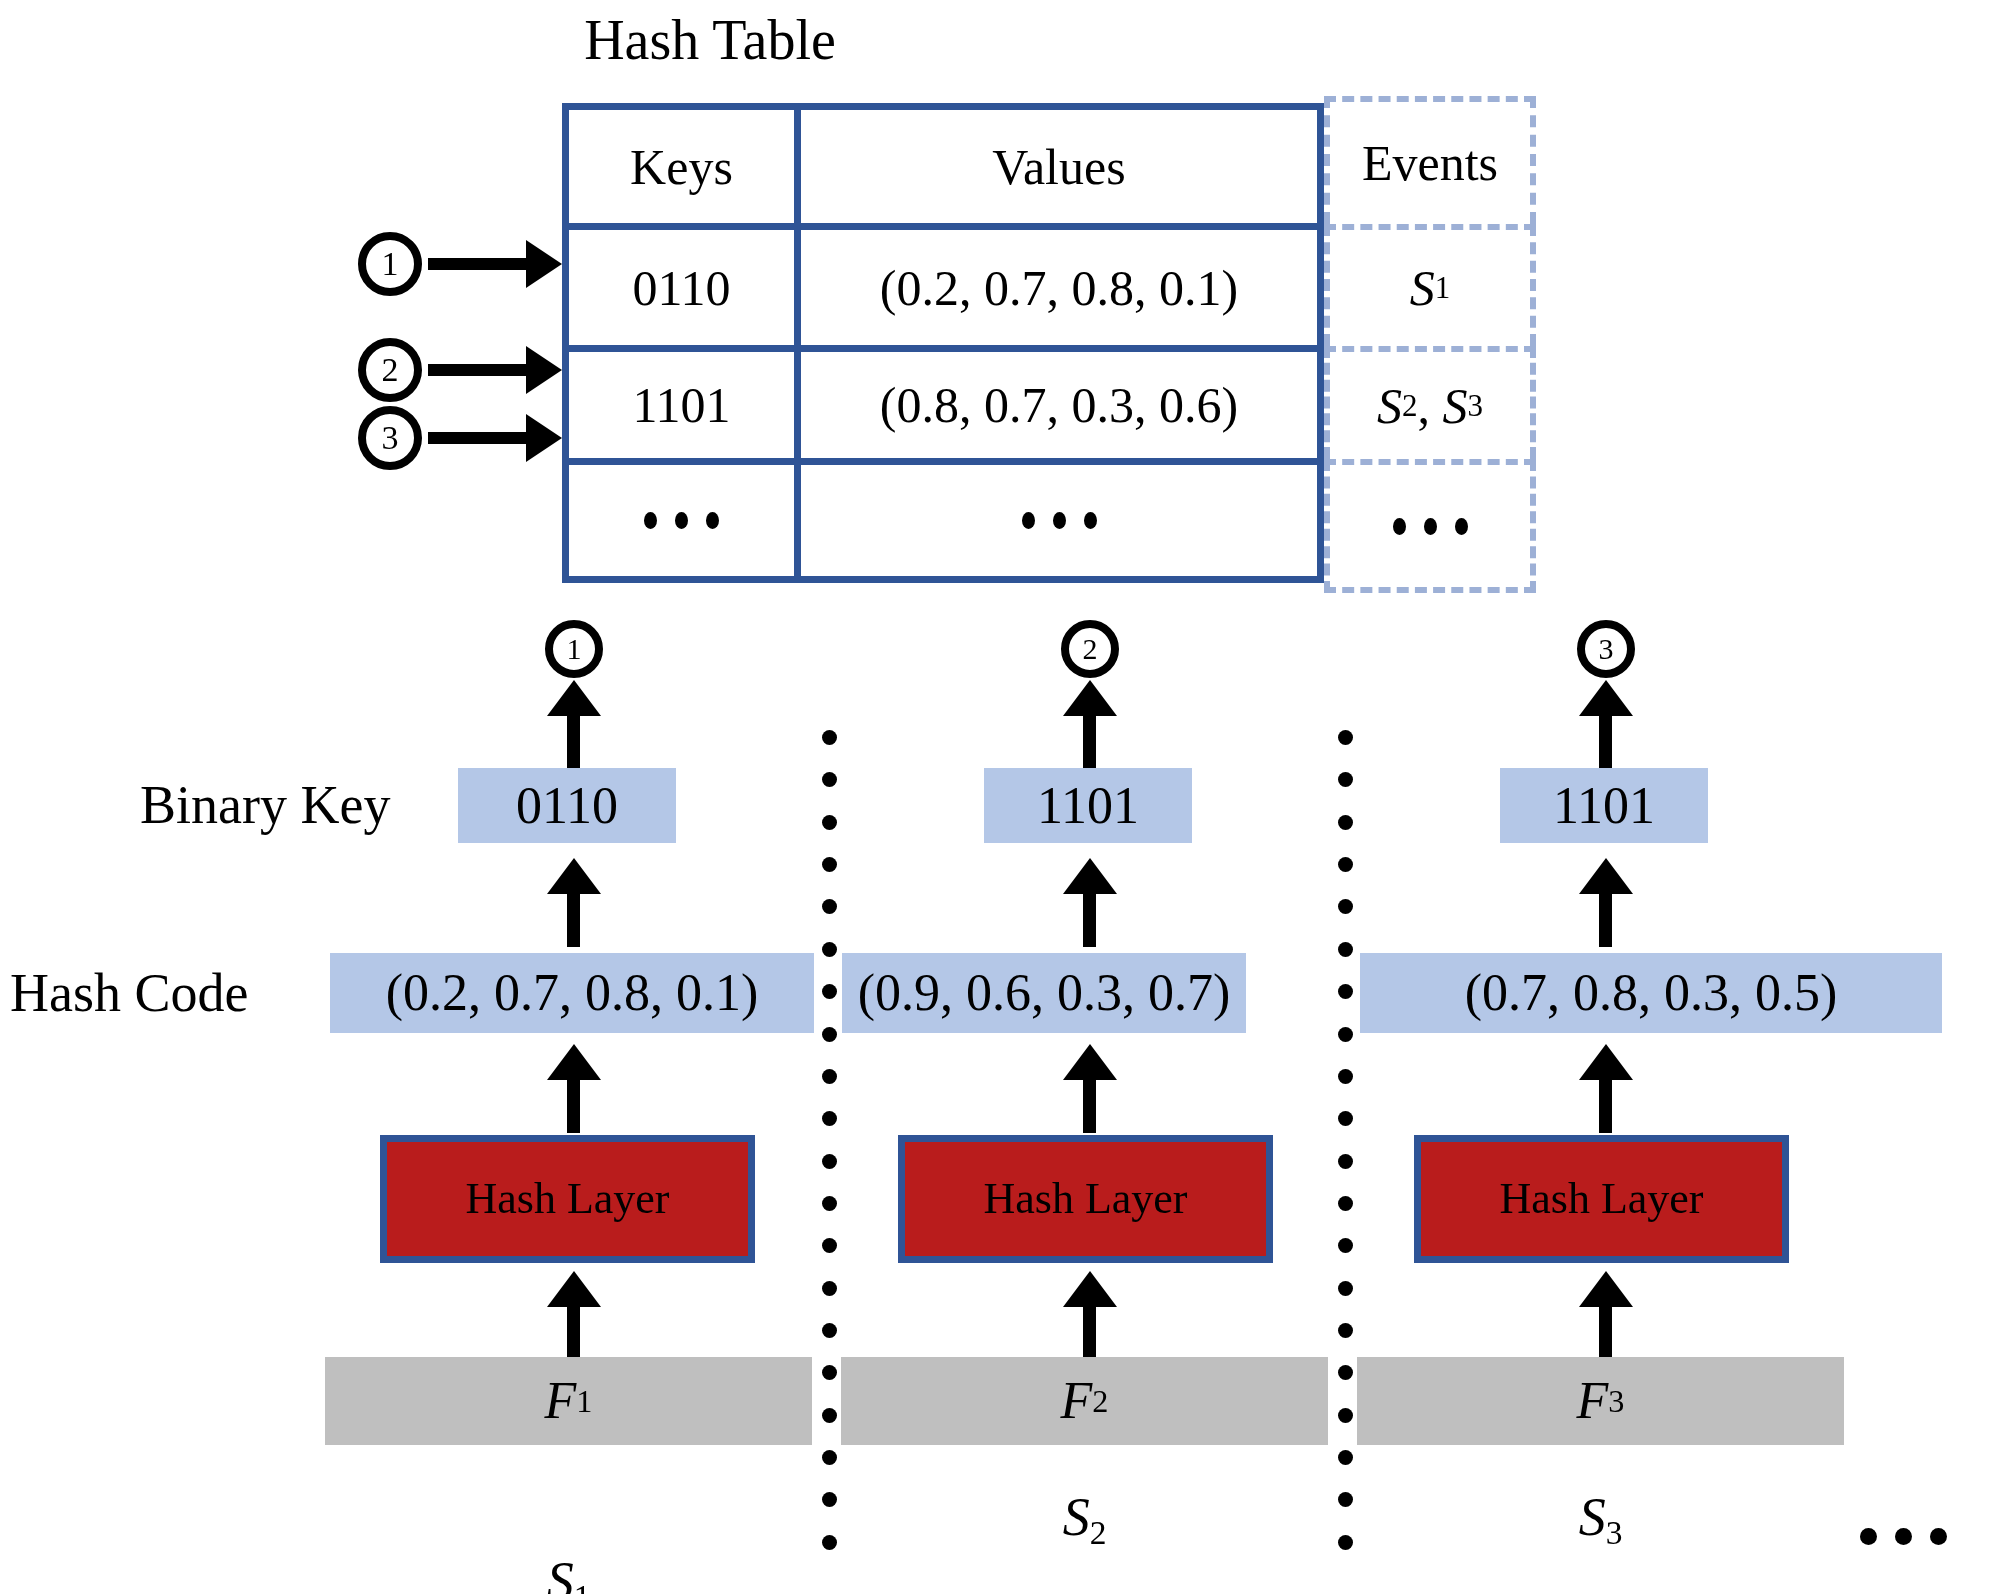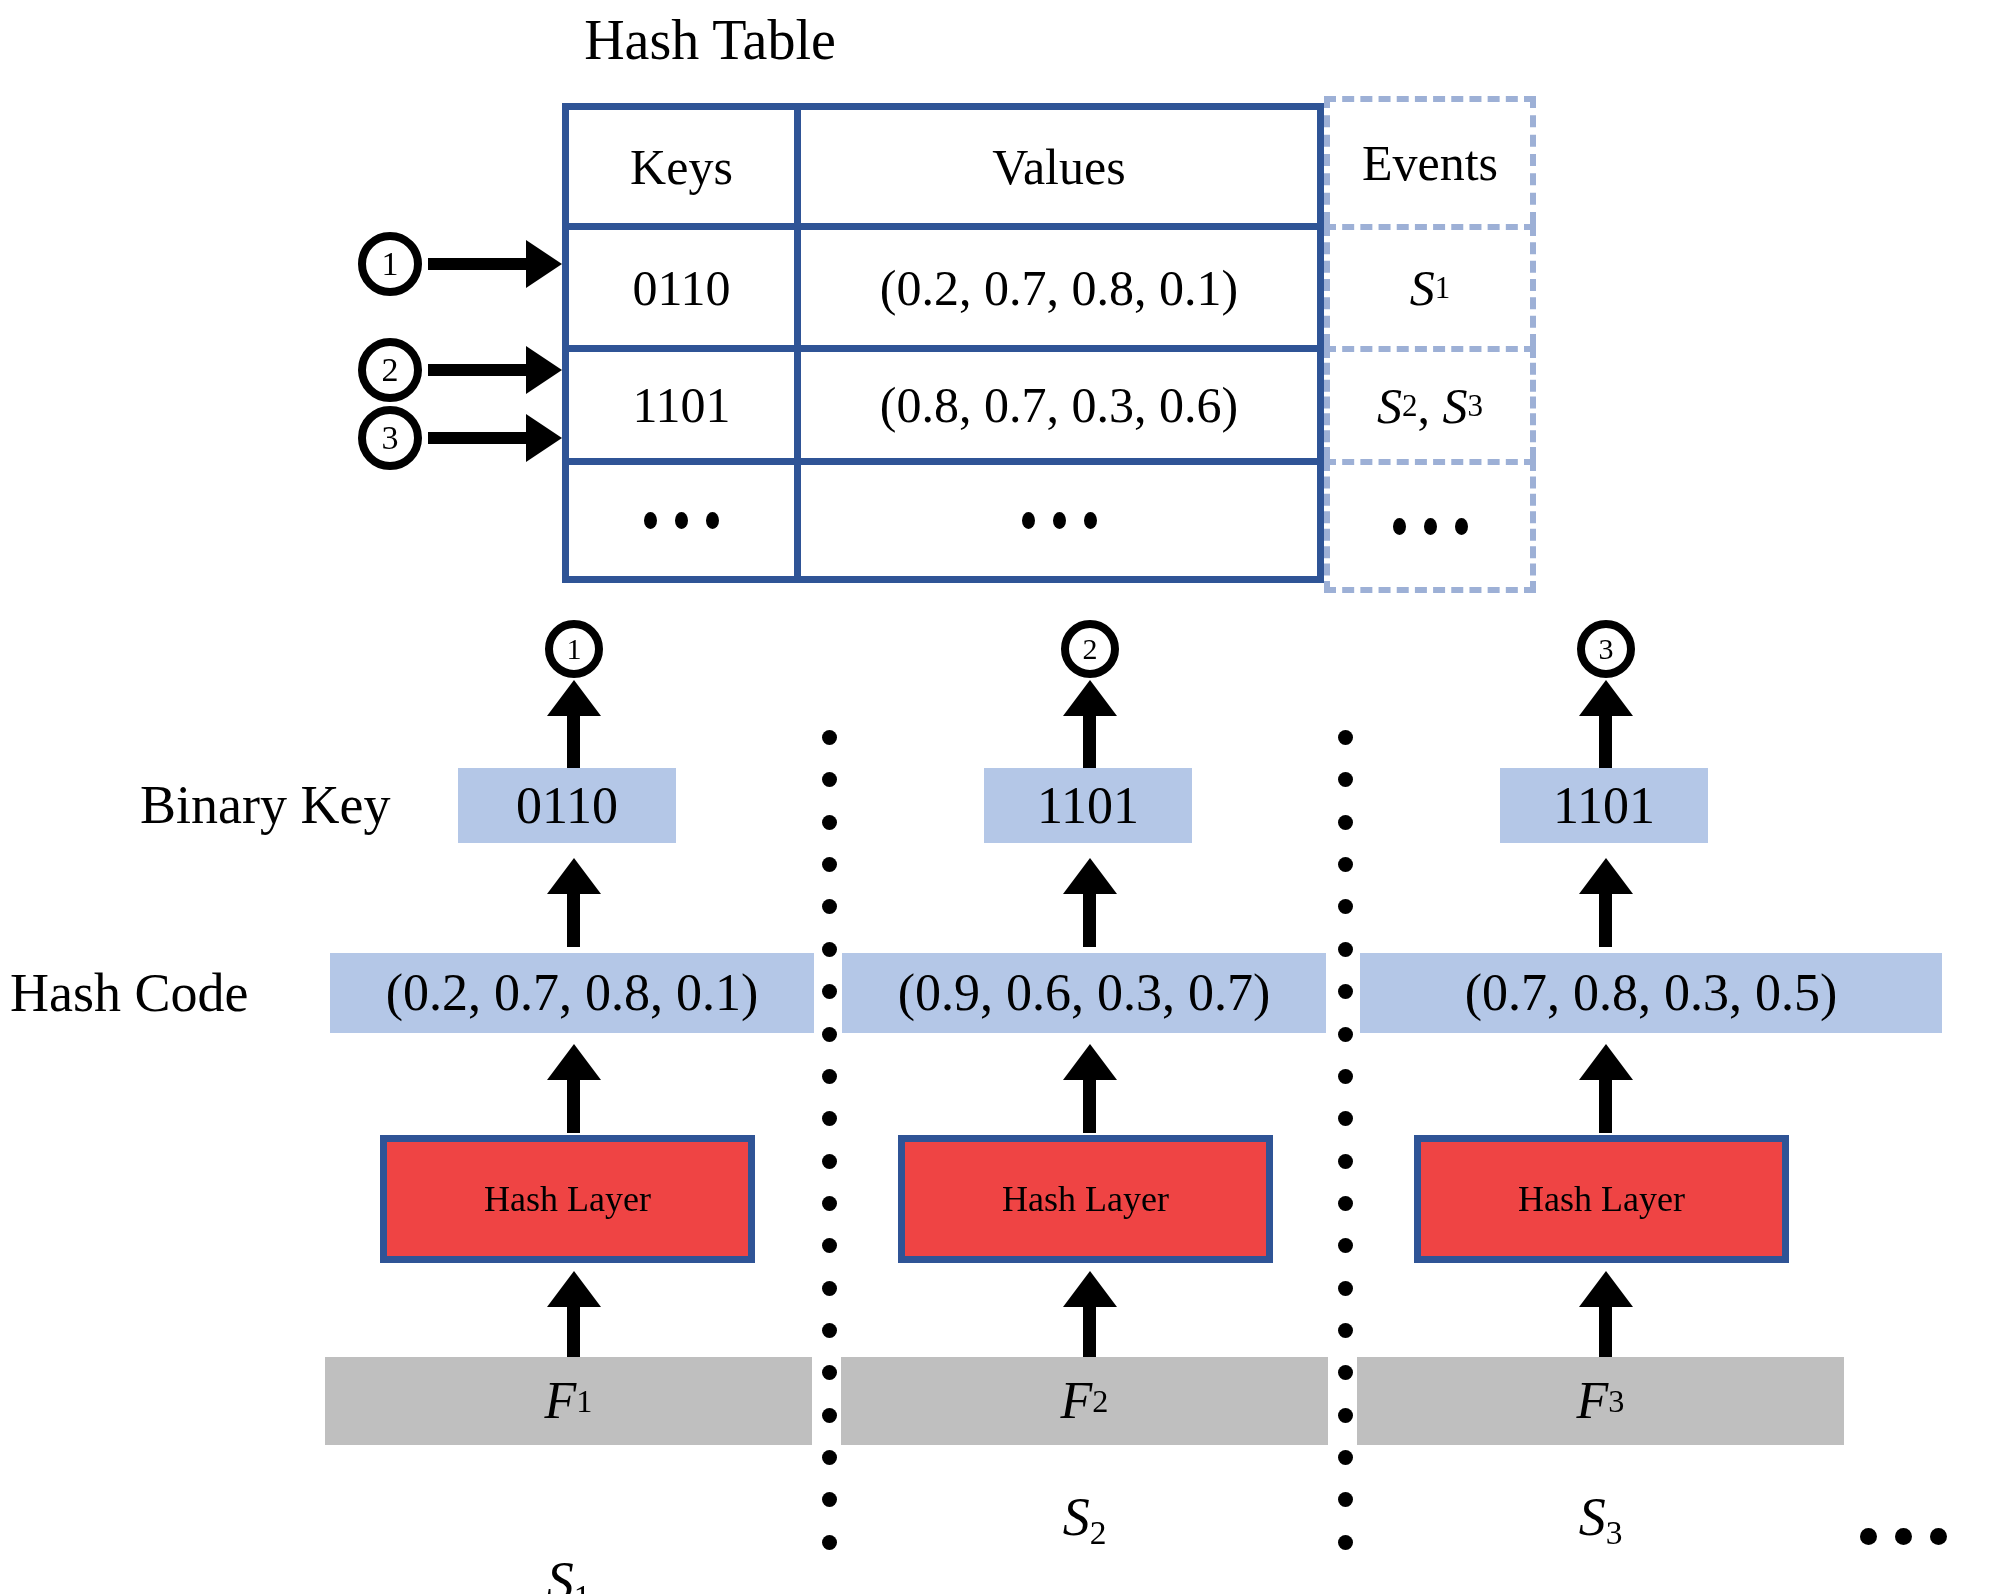--- a/index.html
+++ b/index.html
@@ -131,25 +131,25 @@
 
   
   .bluebox {
     background: #b4c7e7;
     display: flex; align-items: center; justify-content: center;
     font-size: 52px;
     line-height: 1;
   }
   
   .hashlayer {
-    background: #ef4444;
+    background: #b91c1c;
     border: 7px solid #2f5496;
     box-sizing: border-box;
     display: flex; align-items: center; justify-content: center;
-    font-size: 36px;
+    font-size: 44px;
     line-height: 1;
   }
   
   .graybar {
     background: #bfbfbf;
     display: flex; align-items: center; justify-content: center;
     font-size: 52px;
     line-height: 1;
   }
 
@@ -265,21 +265,21 @@
   <div class="abs bluebox" style="left:984px; top:768px; width:208px; height:75px;">1101</div>
   <div class="abs bluebox" style="left:1500px; top:768px; width:208px; height:75px;">1101</div>
 
   <div class="abs arrow-up" style="left:567px; top:892px; height:55px;"></div>
   <div class="abs arrow-up" style="left:1083px; top:892px; height:55px;"></div>
   <div class="abs arrow-up" style="left:1599px; top:892px; height:55px;"></div>
 
   <div class="abs rowlabel" style="left:10px; top:958px; height:70px;">Hash Code</div>
 
   <div class="abs bluebox" style="left:330px; top:953px; width:484px; height:80px;">(0.2, 0.7, 0.8, 0.1)</div>
-  <div class="abs bluebox" style="left:842px; top:953px; width:484px; height:80px;">(0.9, 0.6, 0.3, 0.7)</div>
+  <div class="abs bluebox" style="left:842px; top:953px; width:404px; height:80px;">(0.9, 0.6, 0.3, 0.7)</div>
   <div class="abs bluebox" style="left:1360px; top:953px; width:582px; height:80px;">(0.7, 0.8, 0.3, 0.5)</div>
 
   <div class="abs arrow-up" style="left:567px; top:1078px; height:55px;"></div>
   <div class="abs arrow-up" style="left:1083px; top:1078px; height:55px;"></div>
   <div class="abs arrow-up" style="left:1599px; top:1078px; height:55px;"></div>
 
   <div class="abs hashlayer" style="left:380px; top:1135px; width:375px; height:128px;">Hash Layer</div>
   <div class="abs hashlayer" style="left:898px; top:1135px; width:375px; height:128px;">Hash Layer</div>
   <div class="abs hashlayer" style="left:1414px; top:1135px; width:375px; height:128px;">Hash Layer</div>
 

